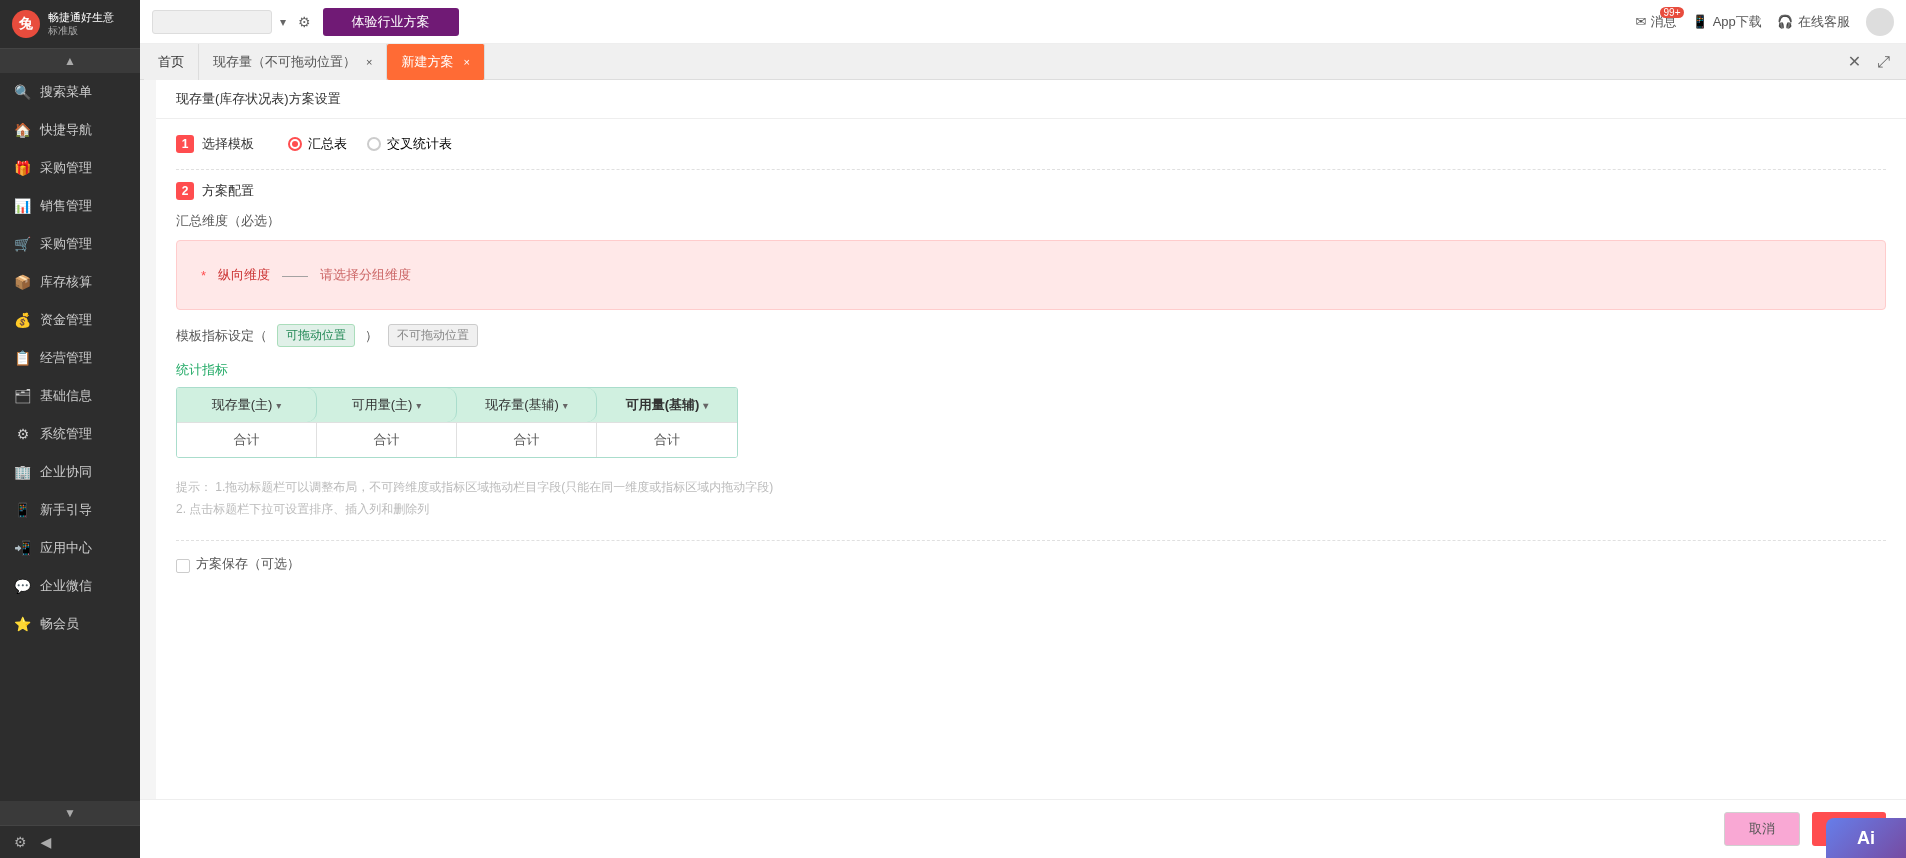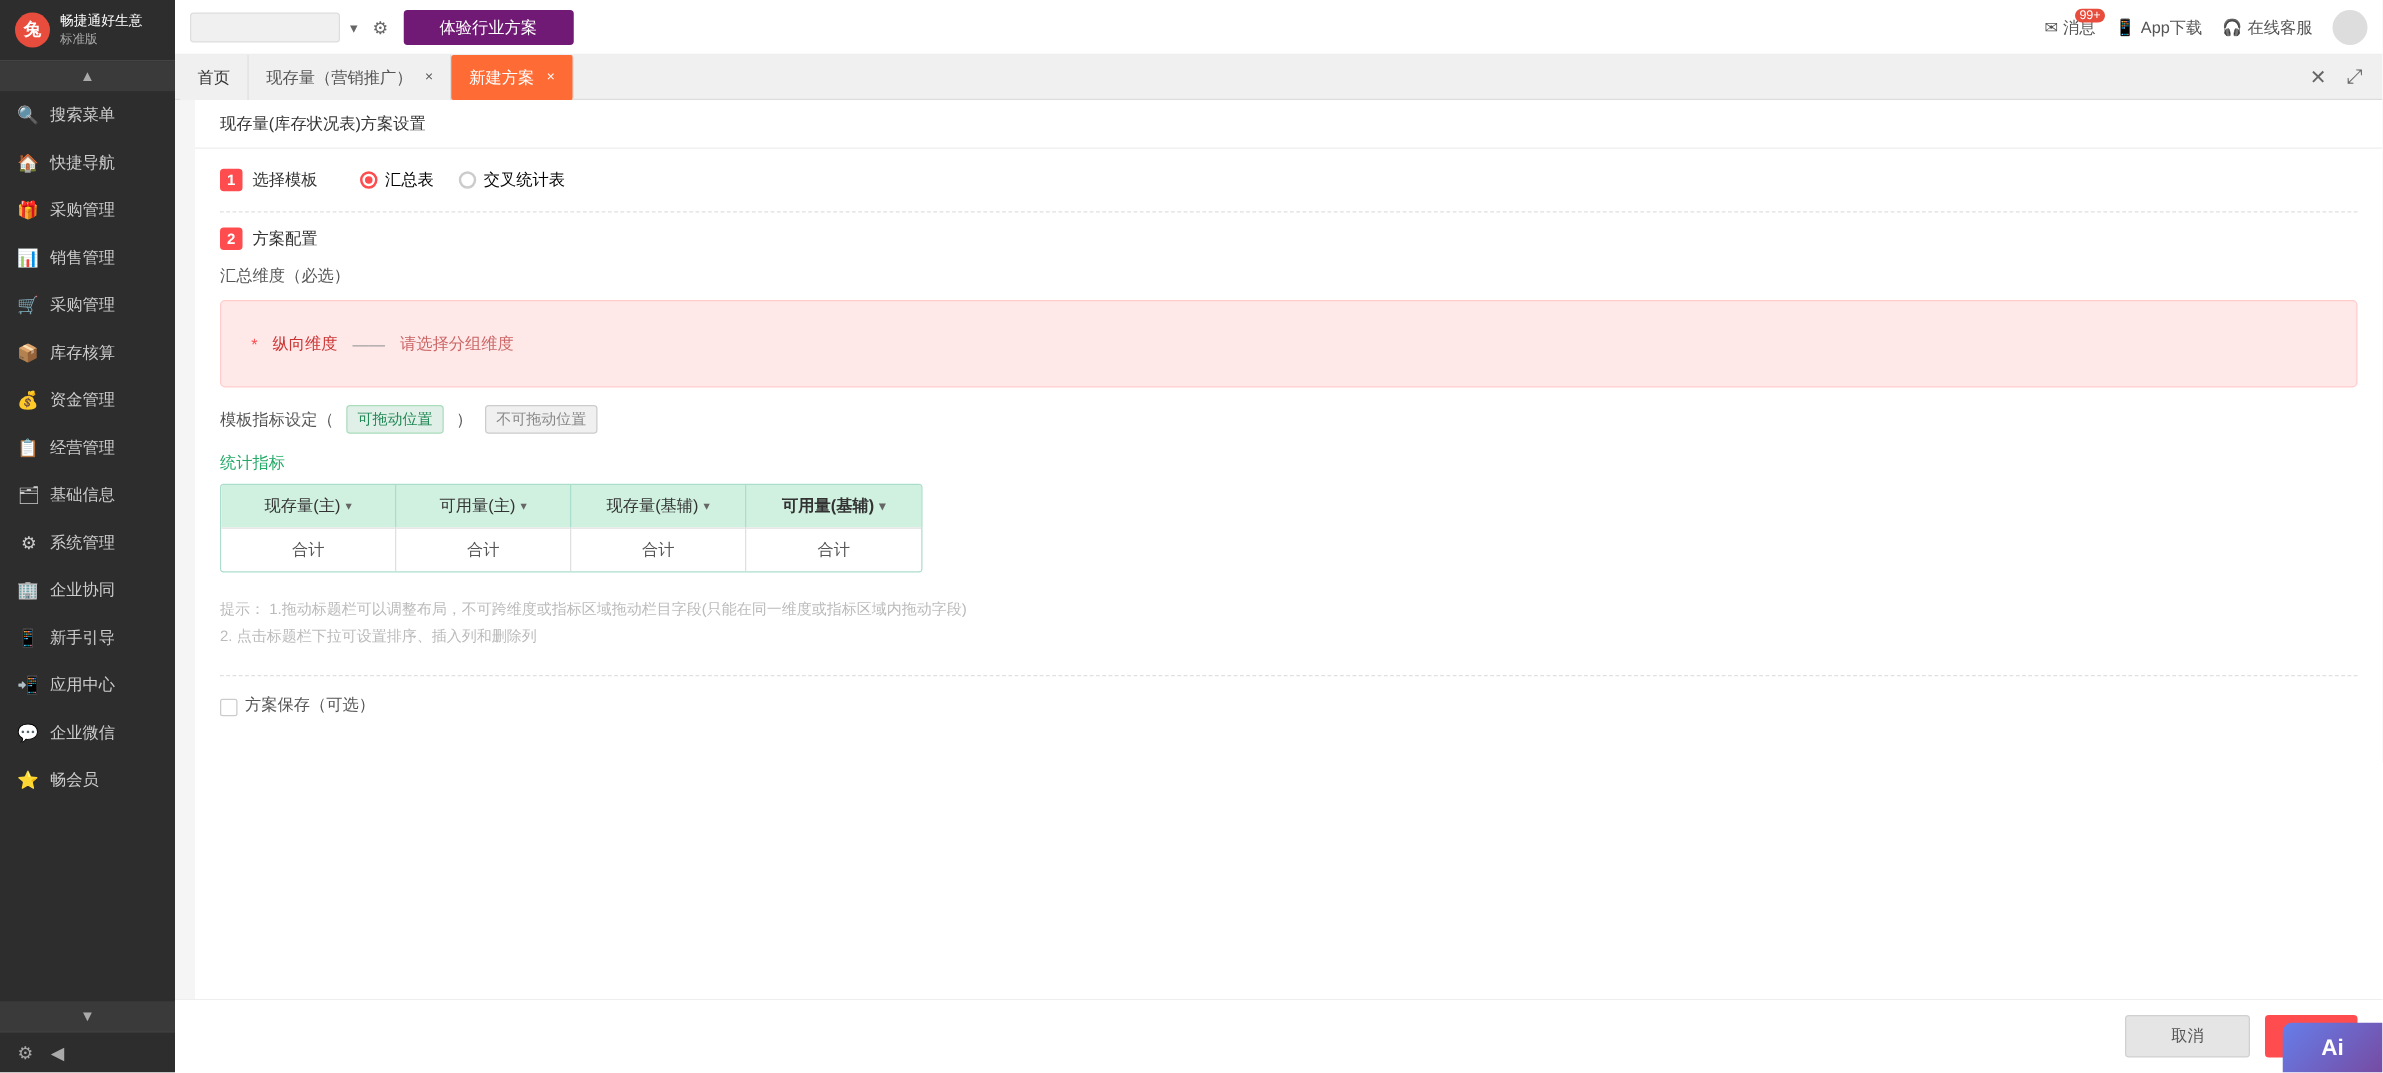--- a/index.html
+++ b/index.html
@@ -375,20 +375,21 @@
     .stats-header-cell {
       display: flex;
       align-items: center;
       justify-content: center;
       gap: 4px;
       padding: 8px 20px;
       border-right: 1px solid #aaddcc;
       font-size: 13px;
       color: #333;
       min-width: 140px;
+      border-radius: 10px;
     }
     .stats-header-cell:last-child { border-right: none; font-weight: bold; }
     .stats-header-cell .chevron {
       color: #666;
       font-size: 10px;
       cursor: pointer;
     }
     .stats-data-row {
       display: flex;
       background: #fff;
@@ -441,24 +442,24 @@
       right: 0;
       width: calc(100% - 140px);
       background: #fff;
       border-top: 1px solid #eee;
       padding: 12px 20px;
       display: flex;
       justify-content: flex-end;
       gap: 12px;
     }
     .btn-cancel {
-      background: #e5e5e5;
+      background: #f9a8d4;
       border: 1px solid #d0d0d0;
       border-radius: 3px;
-      padding: 7px 36px;
+      padding: 7px 24px;
       font-size: 13px;
       color: #555;
       cursor: pointer;
     }
     .btn-query {
       background: #ff4d4f;
       border: none;
       border-radius: 3px;
       padding: 7px 24px;
       font-size: 13px;
@@ -605,21 +606,21 @@
       </div>
       <div class="topbar-avatar"></div>
     </div>
   </div>
 
   <div class="tabs-bar">
     <div class="tab home-tab">
       <span>首页</span>
     </div>
     <div class="tab">
-      <span>现存量（营销推广）</span>
+      <span>现存量（不可拖动位置）</span>
       <span class="tab-close">×</span>
     </div>
     <div class="tab active-tab">
       <span>新建方案</span>
       <span class="tab-close">×</span>
     </div>
     <div class="tabs-bar-right">
       <button class="tab-action-btn">✕</button>
       <button class="tab-action-btn">⤢</button>
     </div>

